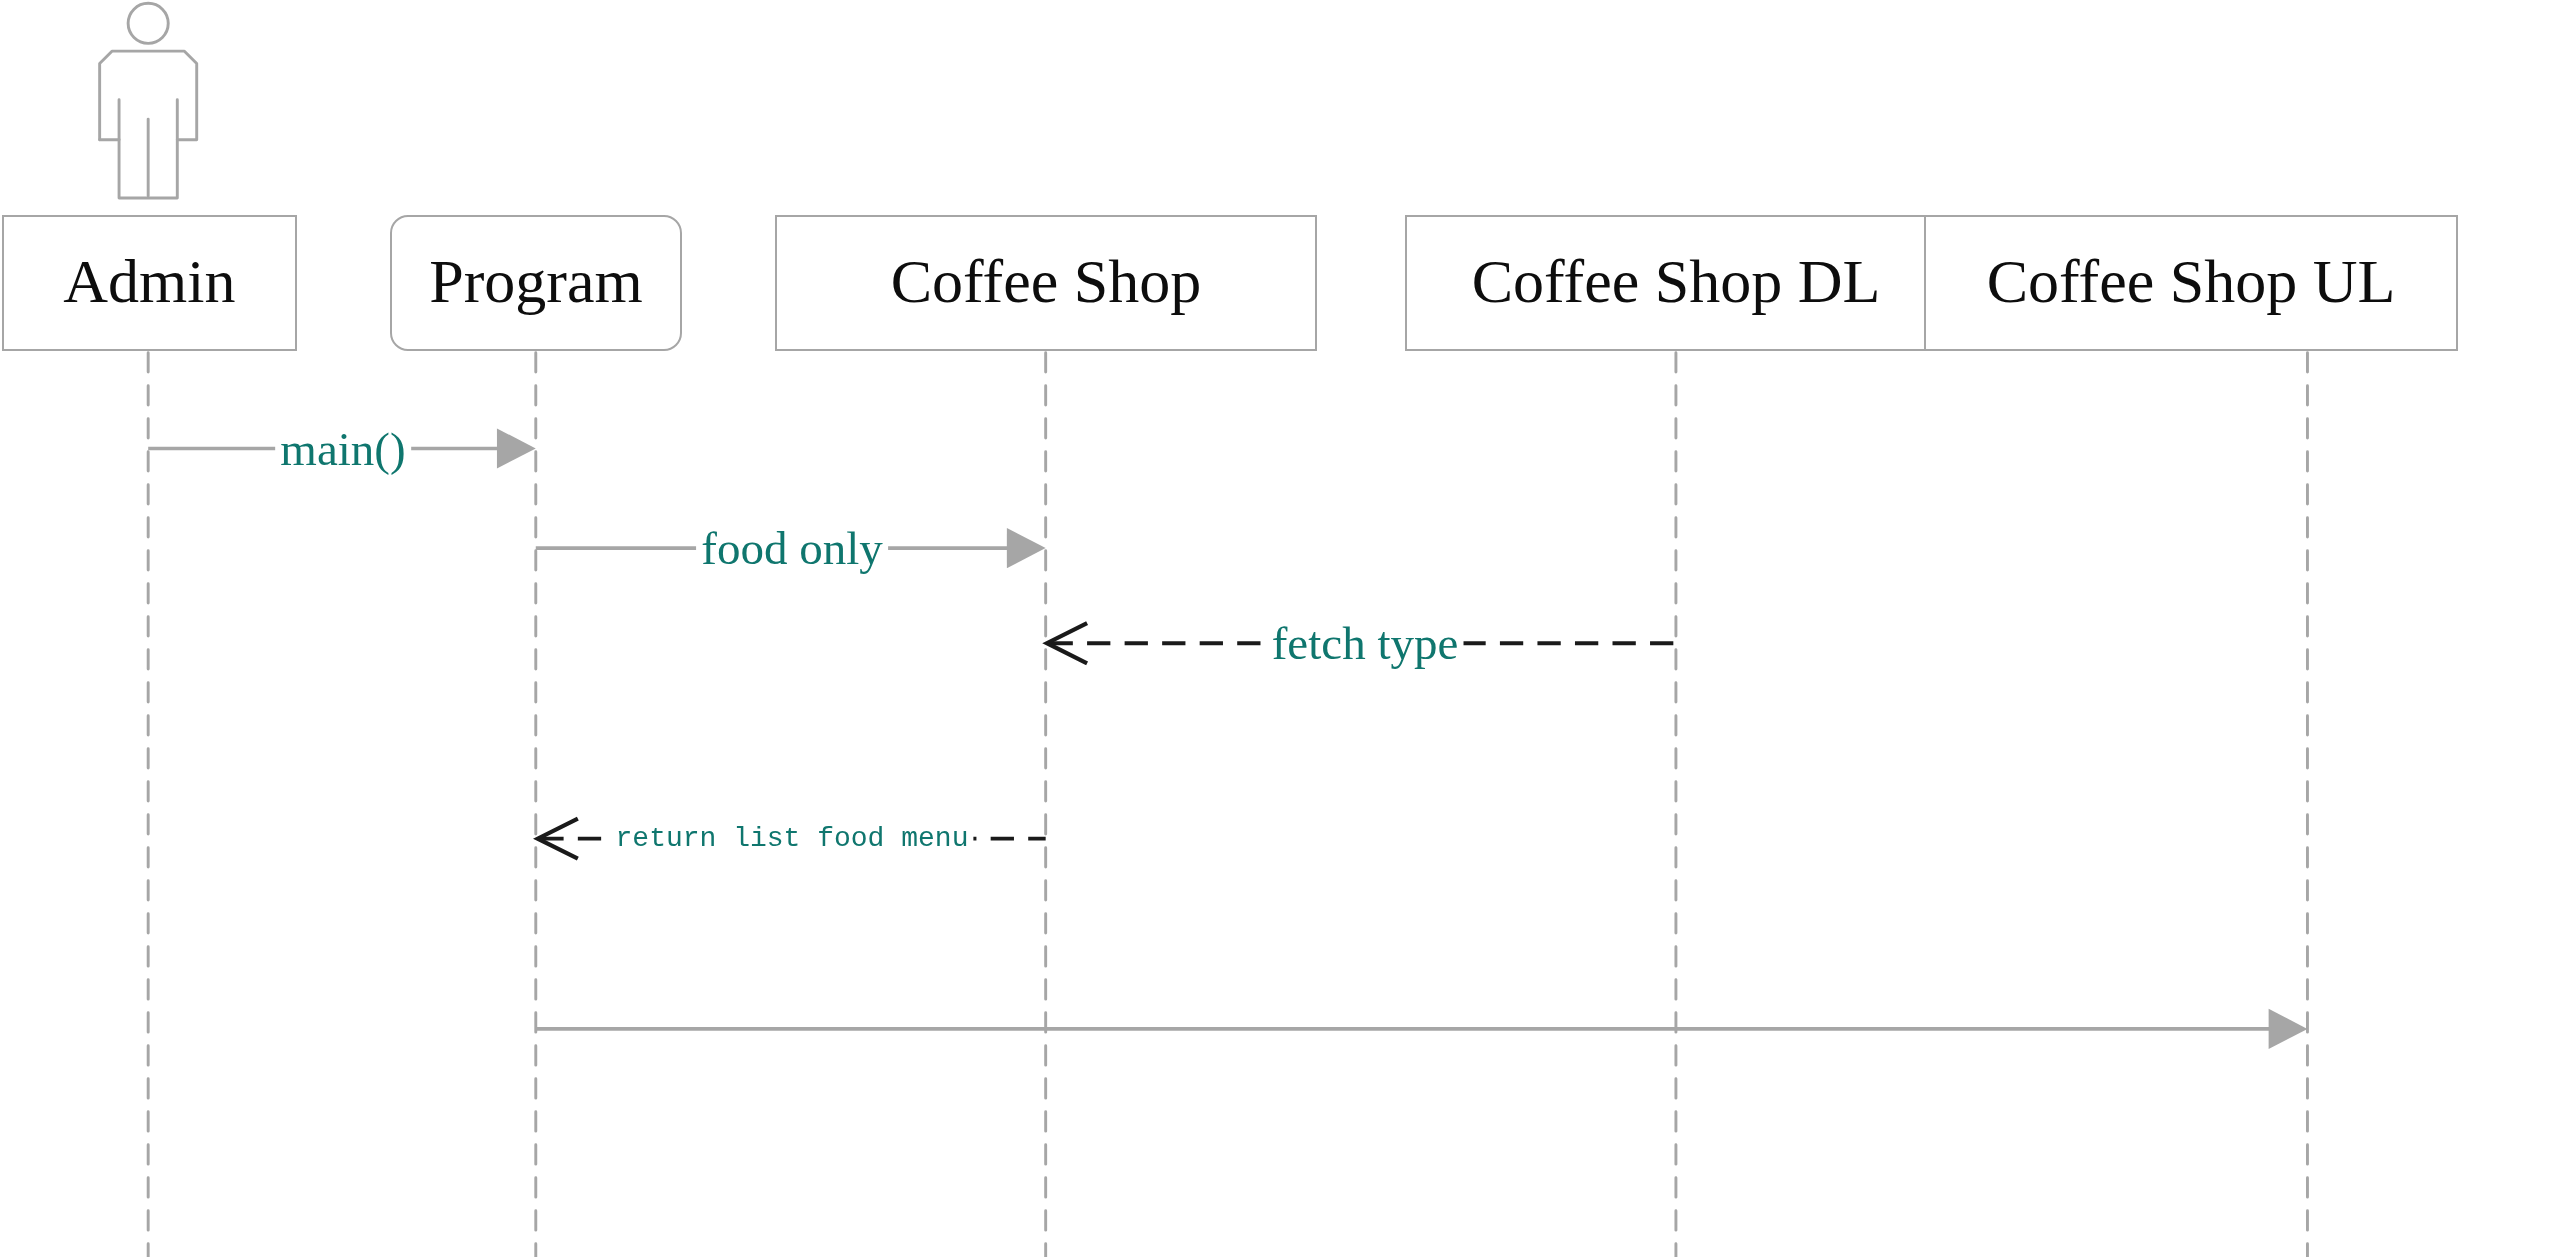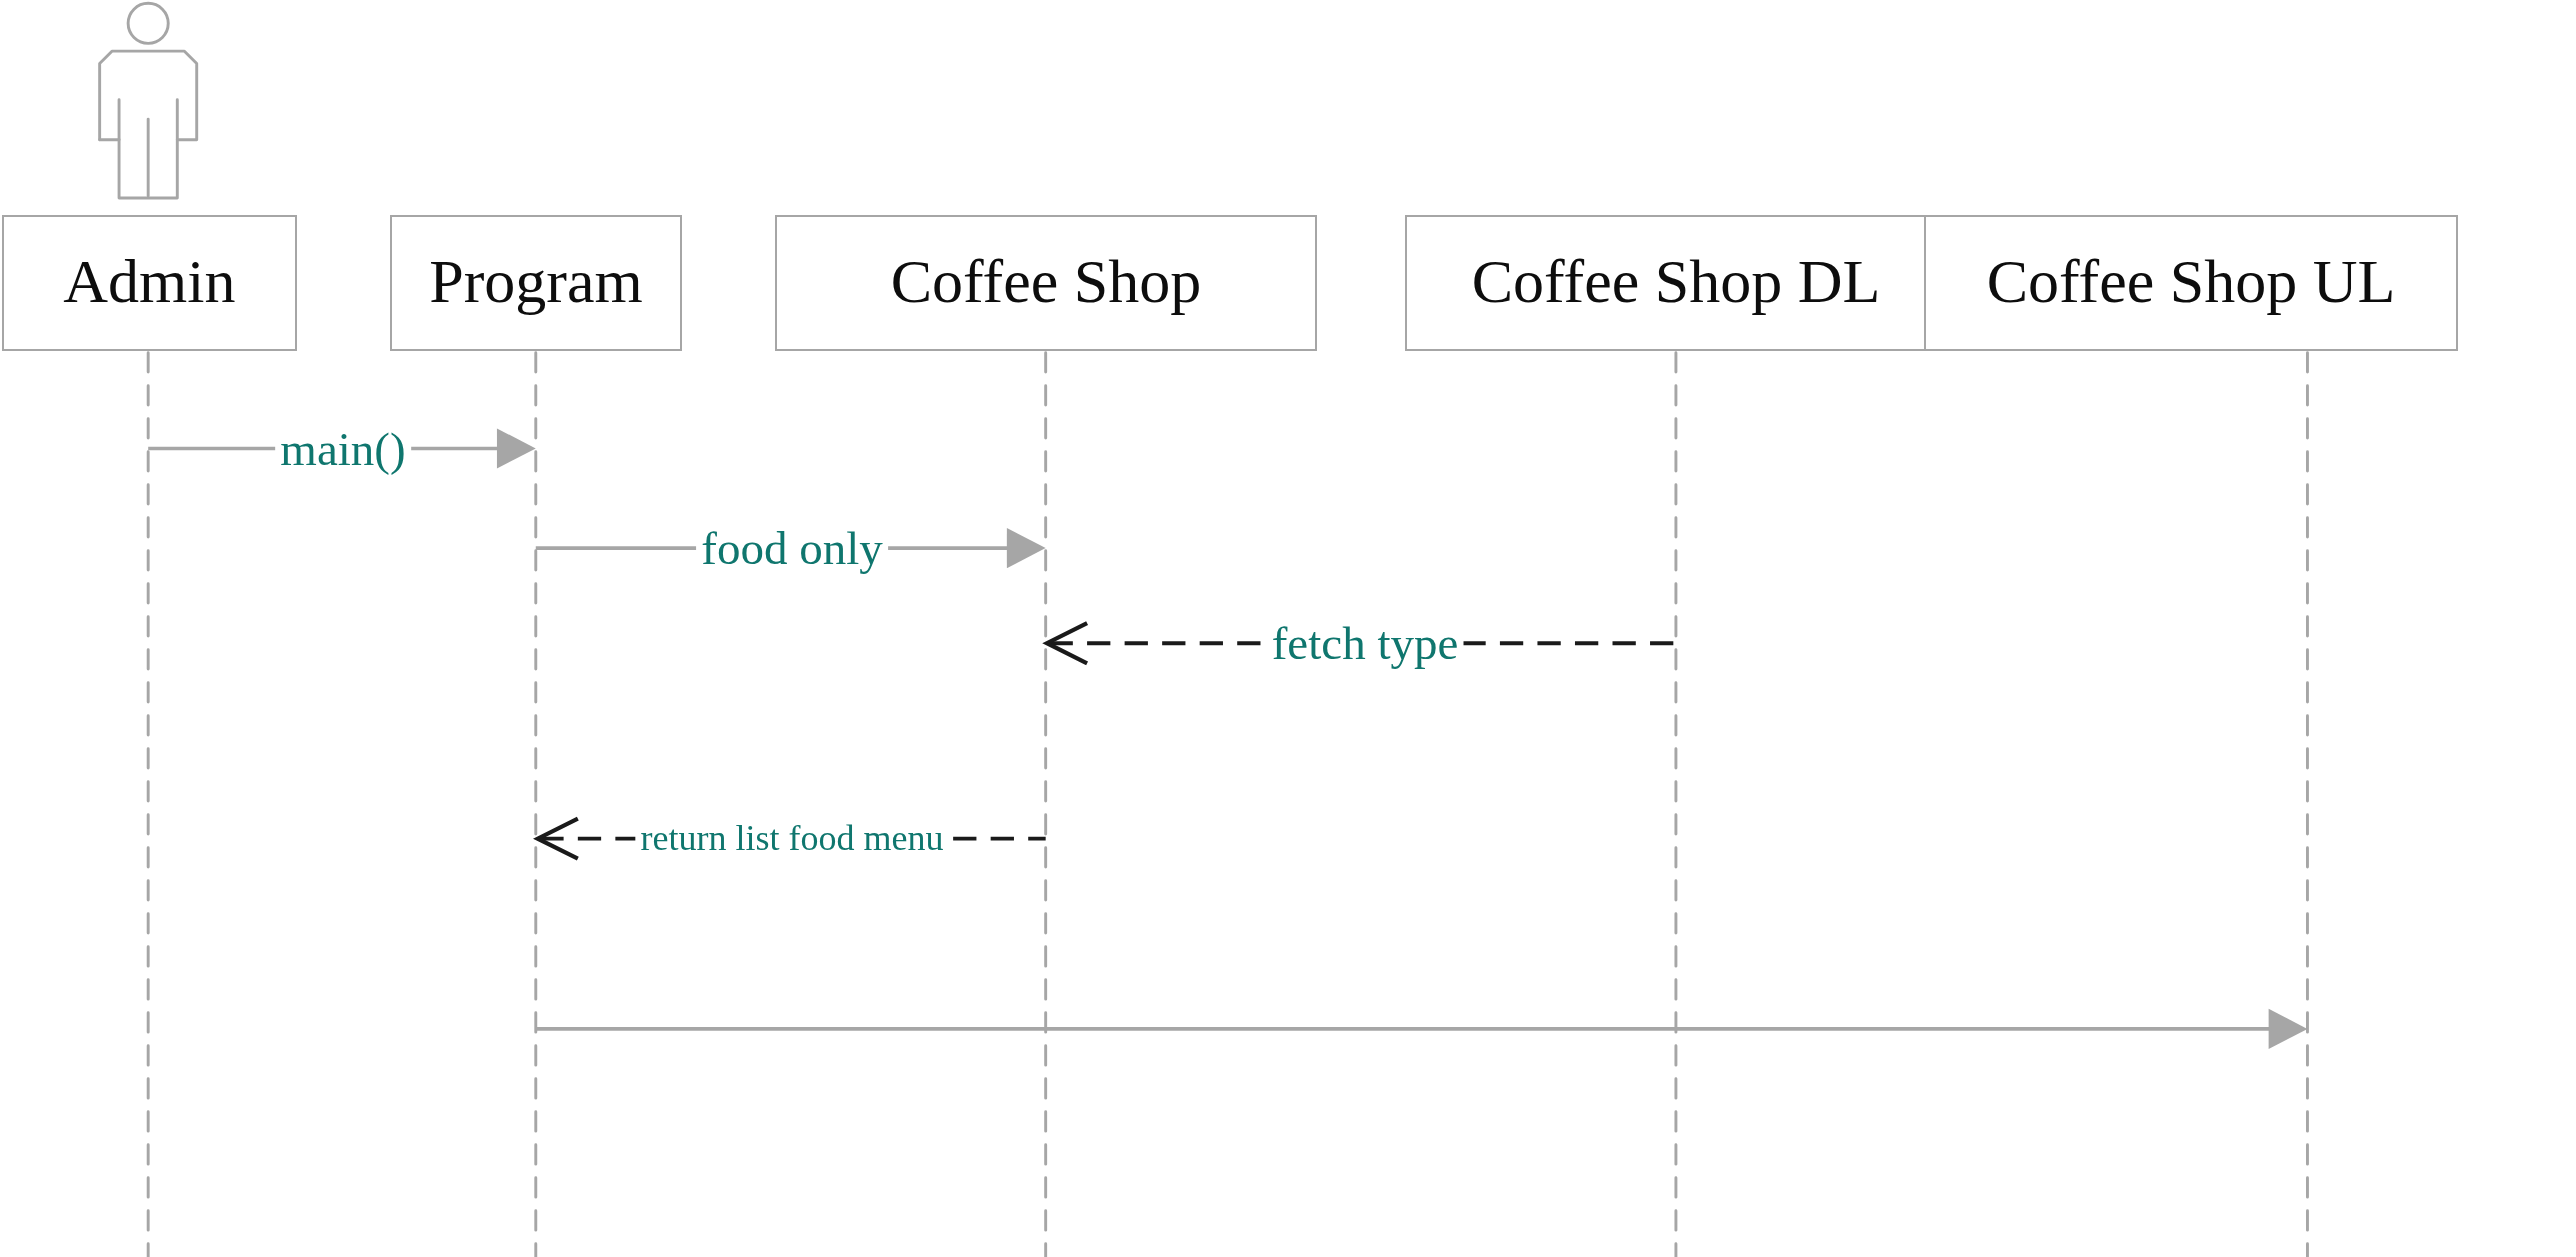--- a/index.html
+++ b/index.html
@@ -41,21 +41,21 @@
     transform: translate(-50%, -50%);
     background: #ffffff;
     padding: 0 5.2px;
     font-size: 47px;
     color: #0f766e;
     white-space: nowrap;
     line-height: 1.1;
     z-index: 3;
   }
   .msg-serif { font-family: "Liberation Serif", serif; }
-  .msg-sans  { font-family: Liberation Serif, serif; font-size: 36px; }
+  .msg-sans  { font-family: Liberation Mono, monospace; font-size: 28px; }
 </style>
 </head>
 <body>
 
 <div class="stage">
 
   <svg class="layer" viewBox="0 0 3981 1944">
 
     <g stroke="#a6a6a6" stroke-width="4.5" stroke-dasharray="30 21" stroke-linecap="round">
       <line x1="229" y1="545" x2="229" y2="1944"></line>
@@ -95,21 +95,21 @@
 
     <g>
       <line x1="828" y1="1590" x2="3510" y2="1590" stroke="#a6a6a6" stroke-width="5.5"></line>
       <polygon points="3566,1590 3506,1559 3506,1621" fill="#a6a6a6"></polygon>
     </g>
   </svg>
 
   <div class="pbox" style="left:1.9px;    width:295px;">
     <span class="plabel">Admin</span>
   </div>
-  <div class="pbox" style="left:390px;  width:292px;">
+  <div class="pbox" style="left:390px;  width:292px;border-radius:18px;">
     <span class="plabel">Program</span>
   </div>
   <div class="pbox" style="left:775px; width:542px;text-align:center;">
     <span class="plabel">Coffee Shop</span>
   </div>
   <div class="pbox" style="left:1405px; width:542px;">
     <span class="plabel">Coffee Shop DL</span>
   </div>
   <div class="pbox" style="left:1924px; width:534px;text-align:center;">
     <span class="plabel">Coffee Shop UL</span>

